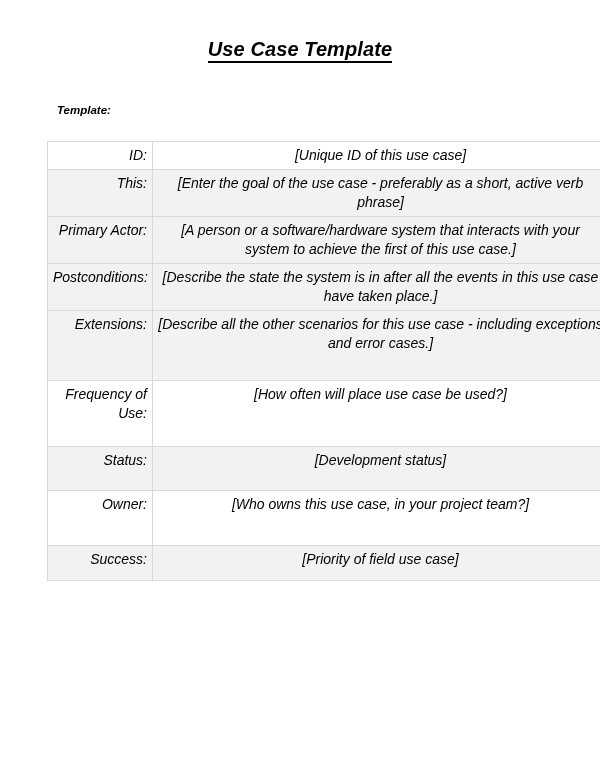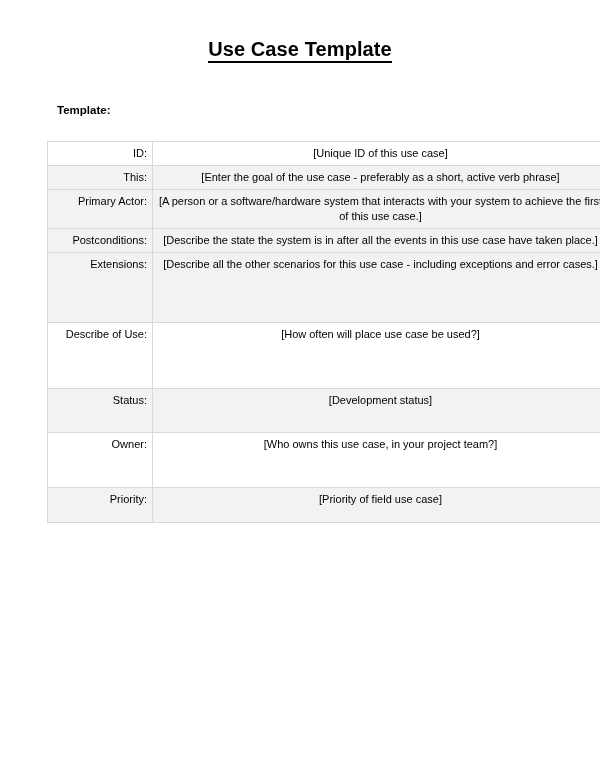--- a/index.html
+++ b/index.html
@@ -1,16 +1,16 @@
 <!DOCTYPE html>
 <html><head>
 <meta charset="utf-8">
 <title>Use Case Template</title>
 <style>
-  * { box-sizing: border-box; }
+  * { box-sizing: border-box; font-style: italic; }
   html, body {
     margin: 0;
     padding: 0;
   }
   body {
     width: 600px;
     height: 768px;
     background: #ffffff;
     font-family: "Liberation Sans", sans-serif;
     color: #000000;
@@ -50,21 +50,21 @@
   }
   table.uc-table {
     border-collapse: collapse;
     width: 486px;
     table-layout: fixed;
     border: 1px solid #d9d9d9;
   }
   table.uc-table td {
     border: 1px solid #d9d9d9;
     vertical-align: top;
-    font-size: 11px;
+    font-size: 14px;
     line-height: 1.36;
     color: #000000;
     padding: 4px 5px 4px 5px;
   }
   td.label-cell {
     width: 105px;
     text-align: right;
     padding-right: 6px;
     white-space: pre-line;
   }
@@ -103,32 +103,32 @@
         </tr>
         <tr class="row-gray">
           <td class="label-cell">Postconditions:</td>
           <td class="value-cell">[Describe the state the system is in after all the events in this use case have taken place.]</td>
         </tr>
         <tr class="row-gray" style="height:70px">
           <td class="label-cell">Extensions:</td>
           <td class="value-cell">[Describe all the other scenarios for this use case - including exceptions and error cases.]</td>
         </tr>
         <tr class="row-white" style="height:66px">
-          <td class="label-cell">Describe of Use:</td>
+          <td class="label-cell">Frequency of Use:</td>
           <td class="value-cell">[How often will place use case be used?]</td>
         </tr>
         <tr class="row-gray" style="height:44px">
           <td class="label-cell">Status:</td>
           <td class="value-cell">[Development status]</td>
         </tr>
         <tr class="row-white" style="height:55px">
           <td class="label-cell">Owner:</td>
           <td class="value-cell">[Who owns this use case, in your project team?]</td>
         </tr>
         <tr class="row-gray" style="height:35px">
-          <td class="label-cell">Priority:</td>
+          <td class="label-cell">Success:</td>
           <td class="value-cell">[Priority of field use case]</td>
         </tr>
       </tbody>
     </table>
   </div>
 
 </div>
 
 </body></html>

